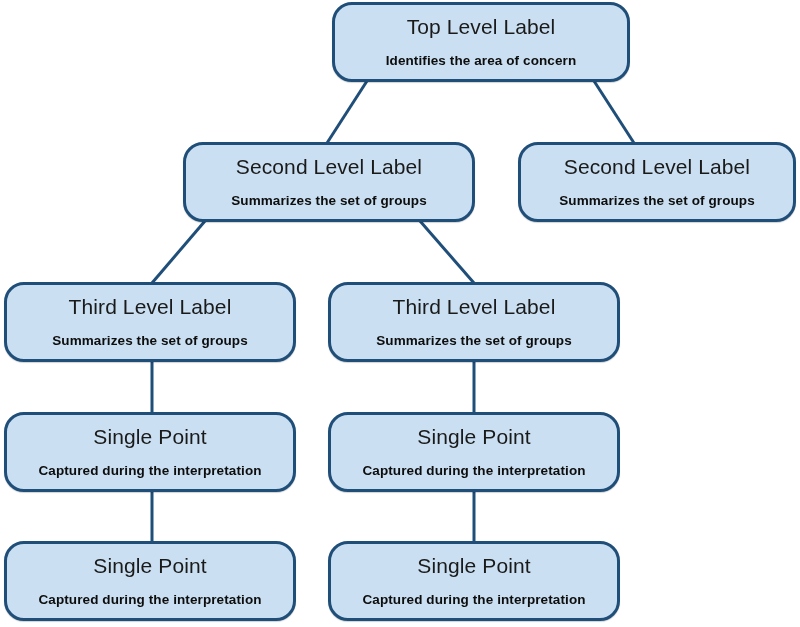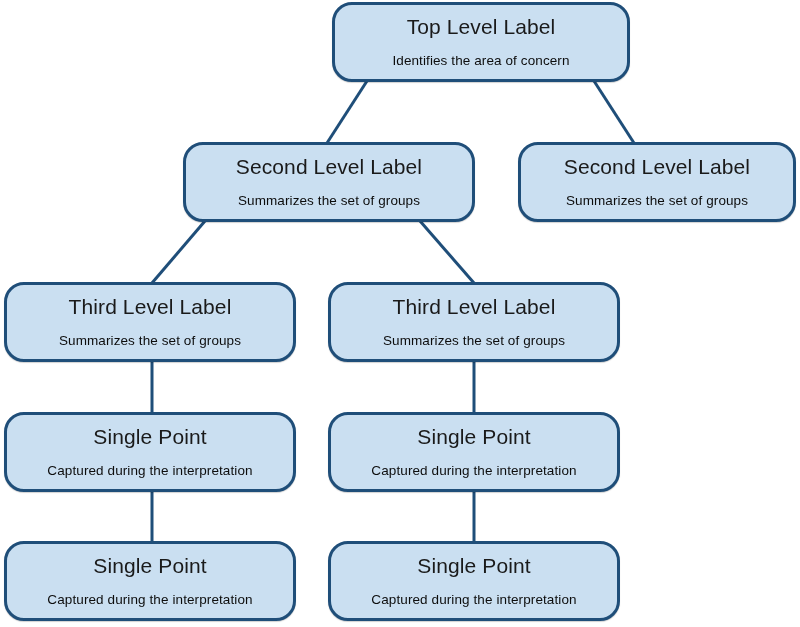--- a/index.html
+++ b/index.html
@@ -41,21 +41,21 @@
   .node .title {
     font-size: 21px;
     font-weight: 400;
     color: #1a1a1a;
     line-height: 1.1;
     text-align: center;
     letter-spacing: 0.1px;
   }
   .node .subtitle {
     font-size: 13.5px;
-    font-weight: normal;
+    font-weight: bold;
     color: #0d0d0d;
     line-height: 1.1;
     text-align: right;
     margin-top: 16px;
     letter-spacing: 0.1px;
   }
 </style>
 </head>
 <body>
 

